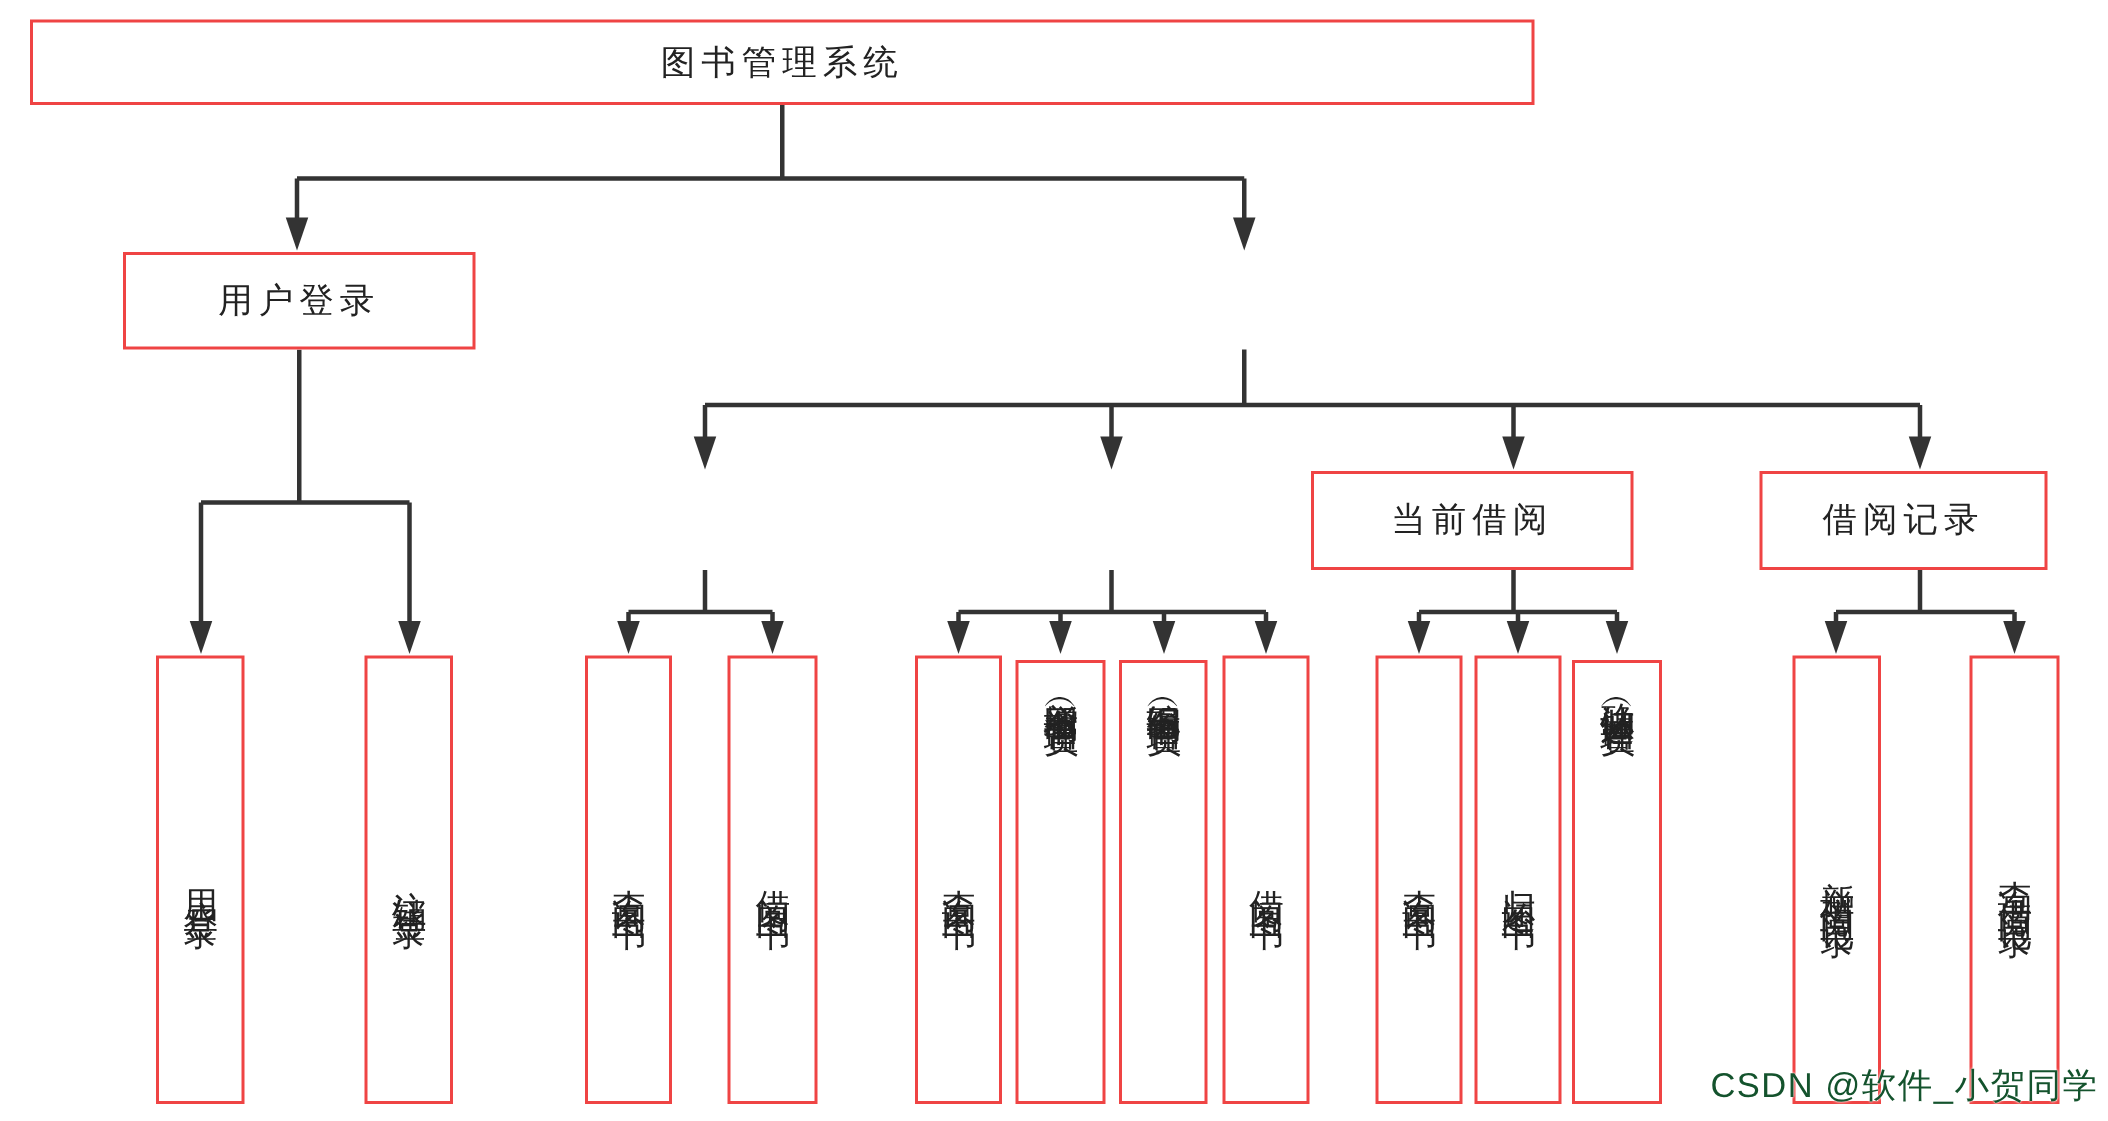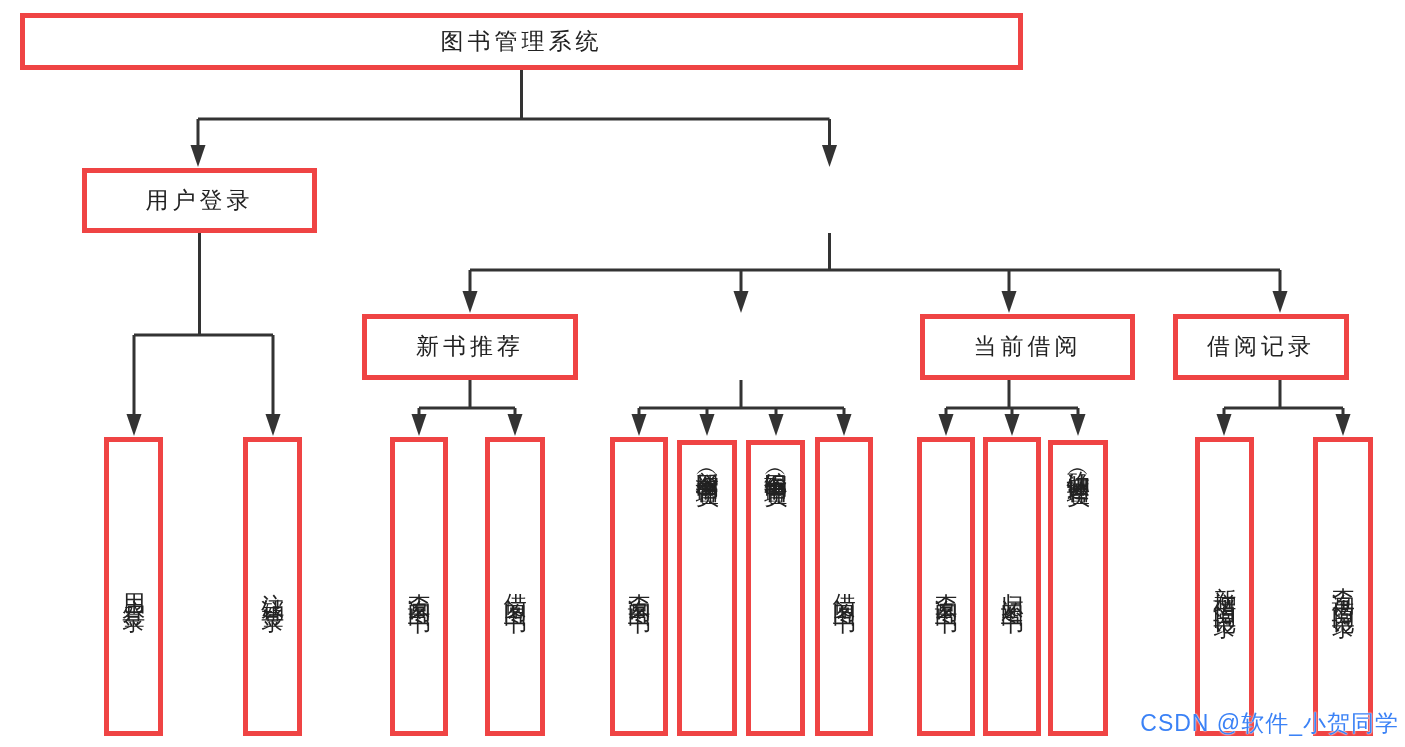--- a/index.html
+++ b/index.html
@@ -17,21 +17,21 @@
   }
   .connectors {
     position: absolute;
     left: 0;
     top: 0;
     z-index: 1;
   }
   .box {
     position: absolute;
     box-sizing: border-box;
-    border: 5px solid #ef4444;
+    border: 2px solid #ef4444;
     background: #ffffff;
     color: #222222;
     display: flex;
     align-items: center;
     justify-content: center;
     font-size: 23px;
     letter-spacing: 4px;
     z-index: 2;
     text-align: center;
     line-height: 1.2;
@@ -47,21 +47,21 @@
     justify-content: flex-start;
     padding-top: 8px;
   }
   .watermark {
     position: absolute;
     right: 6px;
     top: 708px;
     z-index: 5;
     font-size: 23px;
     letter-spacing: 1px;
-    color: #3b82f6;
+    color: #14532d;
     text-shadow: 0 0 2px #ffffff, 0 0 1px #ffffff;
   }
 </style>
 </head>
 <body>
 
 <div class="canvas">
 
   <svg class="connectors" width="1405" height="747" viewBox="0 0 1405 747">
 
@@ -94,23 +94,22 @@
       <polygon points="1070.5,414 1085.5,414 1078,436"></polygon>
       <polygon points="1216.5,414 1231.5,414 1224,436"></polygon>
       <polygon points="1335.5,414 1350.5,414 1343,436"></polygon>
     </g>
   </svg>
 
   <div class="box" style="left:20px;top:13px;width:1003px;height:57px">图书管理系统</div>
 
   <div class="box" style="left:82px;top:168px;width:235px;height:65px">用户登录</div>
 
-  <div class="box" style="left:362px;top:314px;width:216px;height:66px">新书推荐</div>
-  <div class="box" style="left:920px;top:314px;width:215px;height:66px">当前借阅</div>
-  <div class="box" style="left:1173px;top:314px;width:176px;height:66px">借阅记录</div>
+  <div class="box" style="left:874px;top:314px;width:215px;height:66px">当前借阅</div>
+  <div class="box" style="left:1173px;top:314px;width:192px;height:66px">借阅记录</div>
 
   <div class="box vbox" style="left:104px;top:437px;width:59px;height:299px">用户登录</div>
   <div class="box vbox" style="left:243px;top:437px;width:59px;height:299px">注销登录</div>
 
   <div class="box vbox" style="left:390px;top:437px;width:58px;height:299px">查询图书</div>
   <div class="box vbox" style="left:485px;top:437px;width:60px;height:299px">借阅图书</div>
 
   <div class="box vbox" style="left:610px;top:437px;width:58px;height:299px">查询图书</div>
   <div class="box vbox long" style="left:677px;top:440px;width:60px;height:296px">新增图书（管理员）</div>
   <div class="box vbox long" style="left:746px;top:440px;width:59px;height:296px">编辑图书（管理员）</div>

